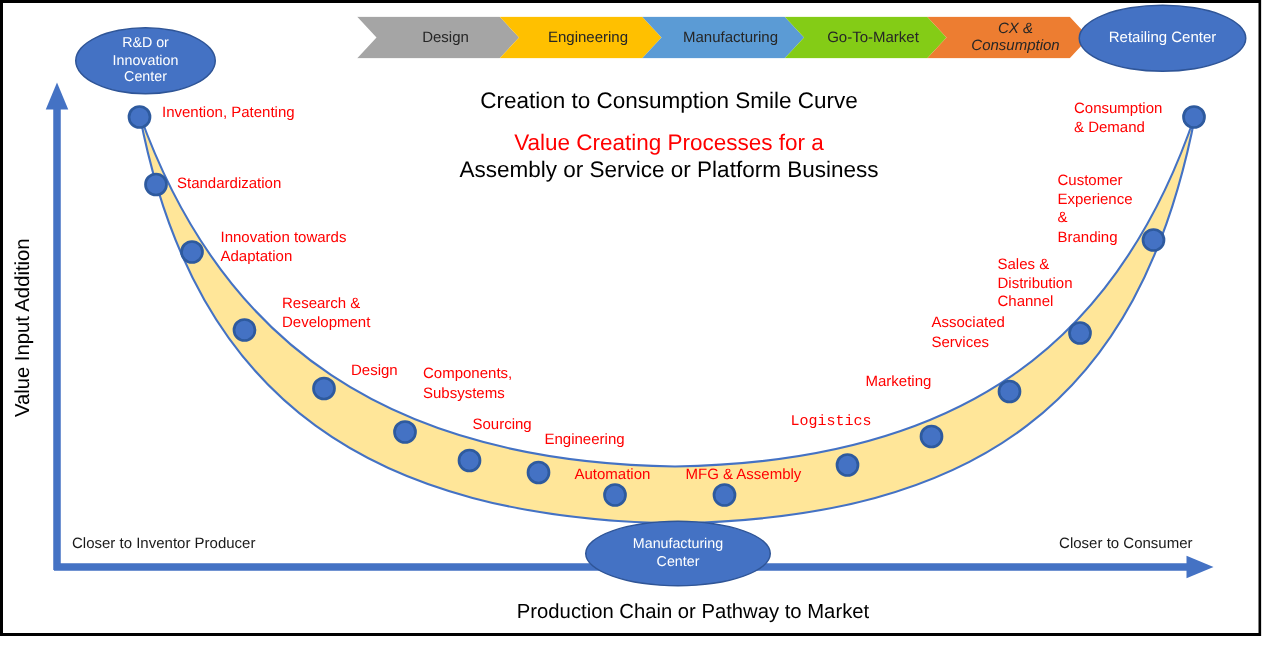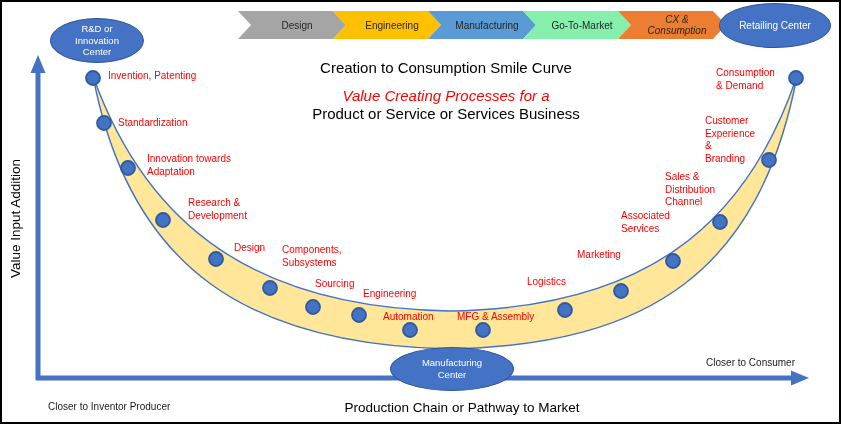--- a/index.html
+++ b/index.html
@@ -25,24 +25,24 @@
   .terminal {
     position:absolute; border-radius:50%; color:#fff;
     display:flex; align-items:center; justify-content:center;
     text-align:center; white-space:pre-line; box-sizing:border-box; z-index:4;
   }
   #terminal-left  { left:50px;  top:18px;   width:94px;  height:45px; font-size:9.5px; line-height:1.2; }
   #terminal-right { left:719px; top:3px;   width:112px; height:45px; font-size:10px; }
   #mfg-center     { left:390px; top:347px; width:124px; height:44px; font-size:9.5px; line-height:1.3; z-index:5; }
   .title-line { position:absolute; left:246px; width:400px; text-align:center; z-index:2; color:#000; }
   #title1 { top:59px;  font-size:15px; }
-  #title2 { top:87px;  font-size:15px;font-style:italic; }
+  #title2 { top:87px;  font-size:15px; }
   #title3 { top:105px; font-size:15px; }
   .hint { position:absolute; font-size:10px; color:#1a1a1a; z-index:2; }
-  #hint-left  { left:48px; top:357px;margin-top:44px; }
+  #hint-left  { left:48px; top:357px; }
   #hint-right { left:640px; top:357px; width:155px; text-align:right; }
   #x-axis-label {
     position:absolute; top:400px; left:262px; width:400px; text-align:center;
     font-size:13.5px; color:#000; z-index:2;
   }
   #y-axis-label {
     position:absolute; left:-84px; top:210px; width:200px; height:17px; text-align:center;
     font-size:13.5px; color:#000; transform:rotate(-90deg); z-index:2;
   }
 </style>
@@ -89,49 +89,49 @@
 Adaptation</div>
       <div class="point-label" style="left: 188px; top: 197px; color: rgb(255, 0, 0);">Research &amp;
 Development</div>
       <div class="point-label" style="left: 234px; top: 242px; color: rgb(255, 0, 0);">Design</div>
       <div class="point-label" style="left: 282px; top: 244px; color: rgb(255, 0, 0);">Components,
 Subsystems</div>
       <div class="point-label" style="left: 315px; top: 278px; color: rgb(255, 0, 0);">Sourcing</div>
       <div class="point-label" style="left: 363px; top: 288px; color: rgb(255, 0, 0);">Engineering</div>
       <div class="point-label" style="left: 383px; top: 311px; color: rgb(255, 0, 0);">Automation</div>
       <div class="point-label" style="left: 457px; top: 311px; color: rgb(255, 0, 0);">MFG &amp; Assembly</div>
-      <div class="point-label" style="left: 527px; top: 276px; color: rgb(255, 0, 0);">Logistics</div>
+      <div class="point-label" style="left: 527px; top: 276px; color: rgb(255, 0, 0); font-family: Liberation Mono, monospace;">Logistics</div>
       <div class="point-label" style="left: 577px; top: 249px; color: rgb(255, 0, 0);">Marketing</div>
       <div class="point-label" style="left: 621px; top: 210px; color: rgb(255, 0, 0);">Associated
 Services</div>
       <div class="point-label" style="left: 705px; top: 115px; color: rgb(255, 0, 0);">Customer
 Experience &amp;
 Branding</div>
       <div class="point-label" style="left: 665px; top: 171px; color: rgb(255, 0, 0);">Sales  &amp;
 Distribution
 Channel</div>
       <div class="point-label" style="left: 716px; top: 67px; color: rgb(255, 0, 0);">Consumption
 &amp; Demand</div>
     </div>
 
   <div class="chev" style="left: 238px; background: rgb(165, 165, 165);">Design</div>
   <div class="chev" style="left: 333px; background: rgb(255, 192, 0);">Engineering</div>
   <div class="chev" style="left: 428px; background: rgb(91, 155, 213);">Manufacturing</div>
-  <div class="chev" style="left: 523px; background: #86efac;">Go-To-Market</div>
+  <div class="chev" style="left: 523px; background: #84cc16;">Go-To-Market</div>
   <div class="chev" style="left: 618px; background: rgb(237, 125, 49); font-style: italic;">CX &amp;
 Consumption</div>
 
   <div class="terminal" id="terminal-left" style="background: rgb(68, 114, 196); border: 1.6px solid rgb(47, 85, 151);">R&amp;D or
 Innovation
 Center</div>
   <div class="terminal" id="terminal-right" style="background: rgb(68, 114, 196); border: 1.6px solid rgb(47, 85, 151);">Retailing Center</div>
   <div class="terminal" id="mfg-center" style="background: rgb(68, 114, 196); border: 1.6px solid rgb(47, 85, 151);">Manufacturing
 Center</div>
 
   <div class="title-line" id="title1">Creation to Consumption Smile Curve</div>
   <div class="title-line" id="title2" style="color: rgb(255, 0, 0);">Value Creating Processes for a</div>
-  <div class="title-line" id="title3">Product or Service or Services Business</div>
+  <div class="title-line" id="title3">Assembly or Service or Platform Business</div>
 
   <div class="hint" id="hint-left">Closer to Inventor Producer</div>
   <div class="hint" id="hint-right">Closer to Consumer</div>
   <div id="x-axis-label">Production Chain or Pathway to Market</div>
   <div id="y-axis-label">Value Input Addition</div>
 </div>
 
 </body></html>

